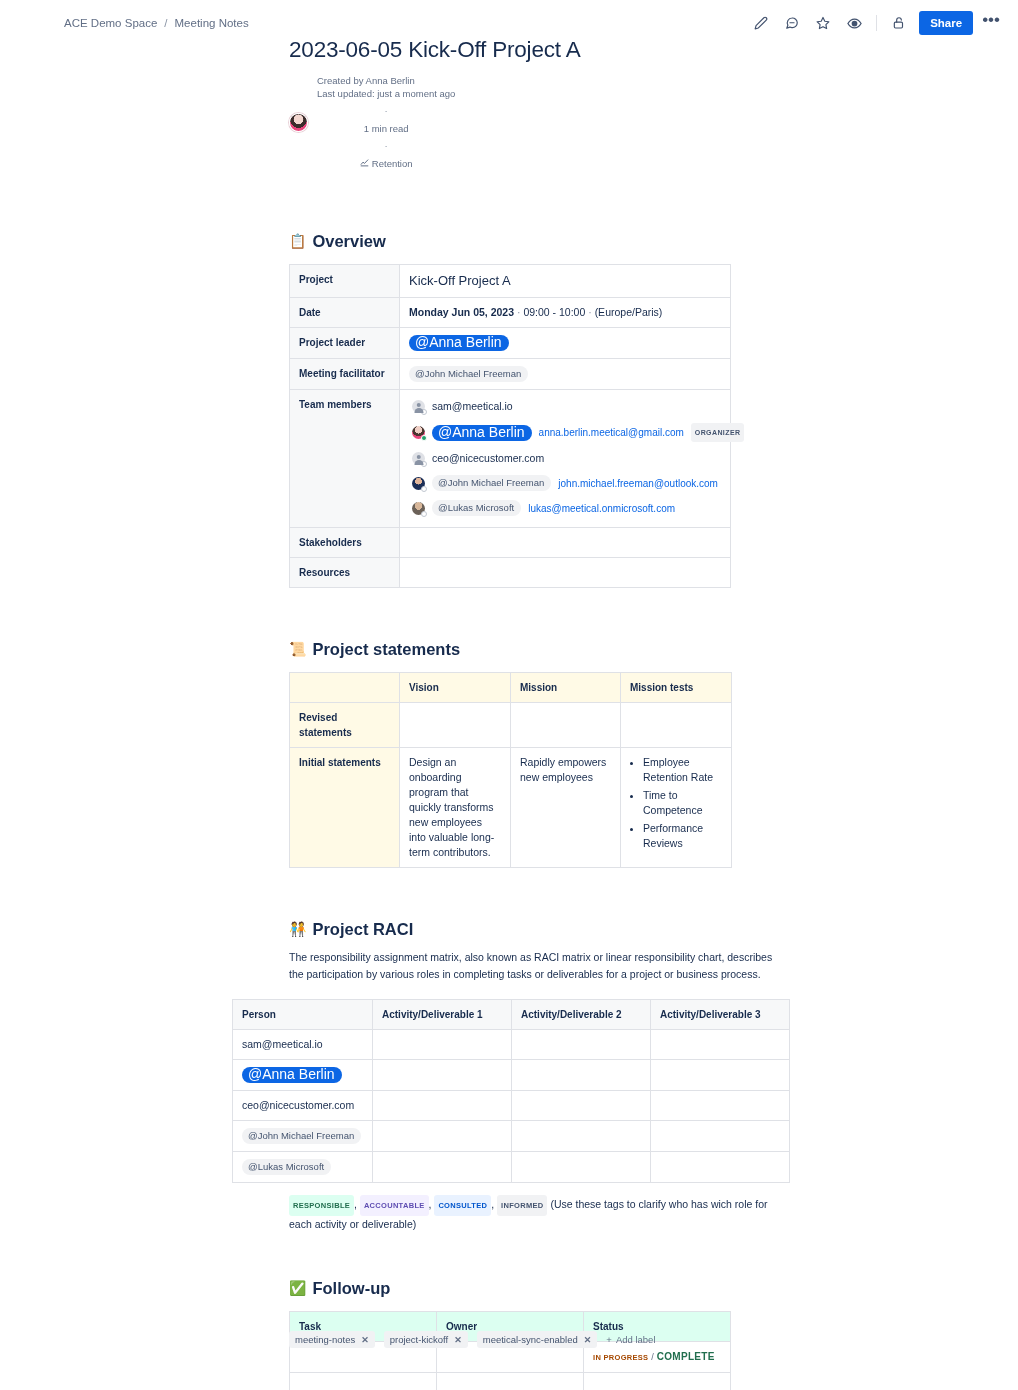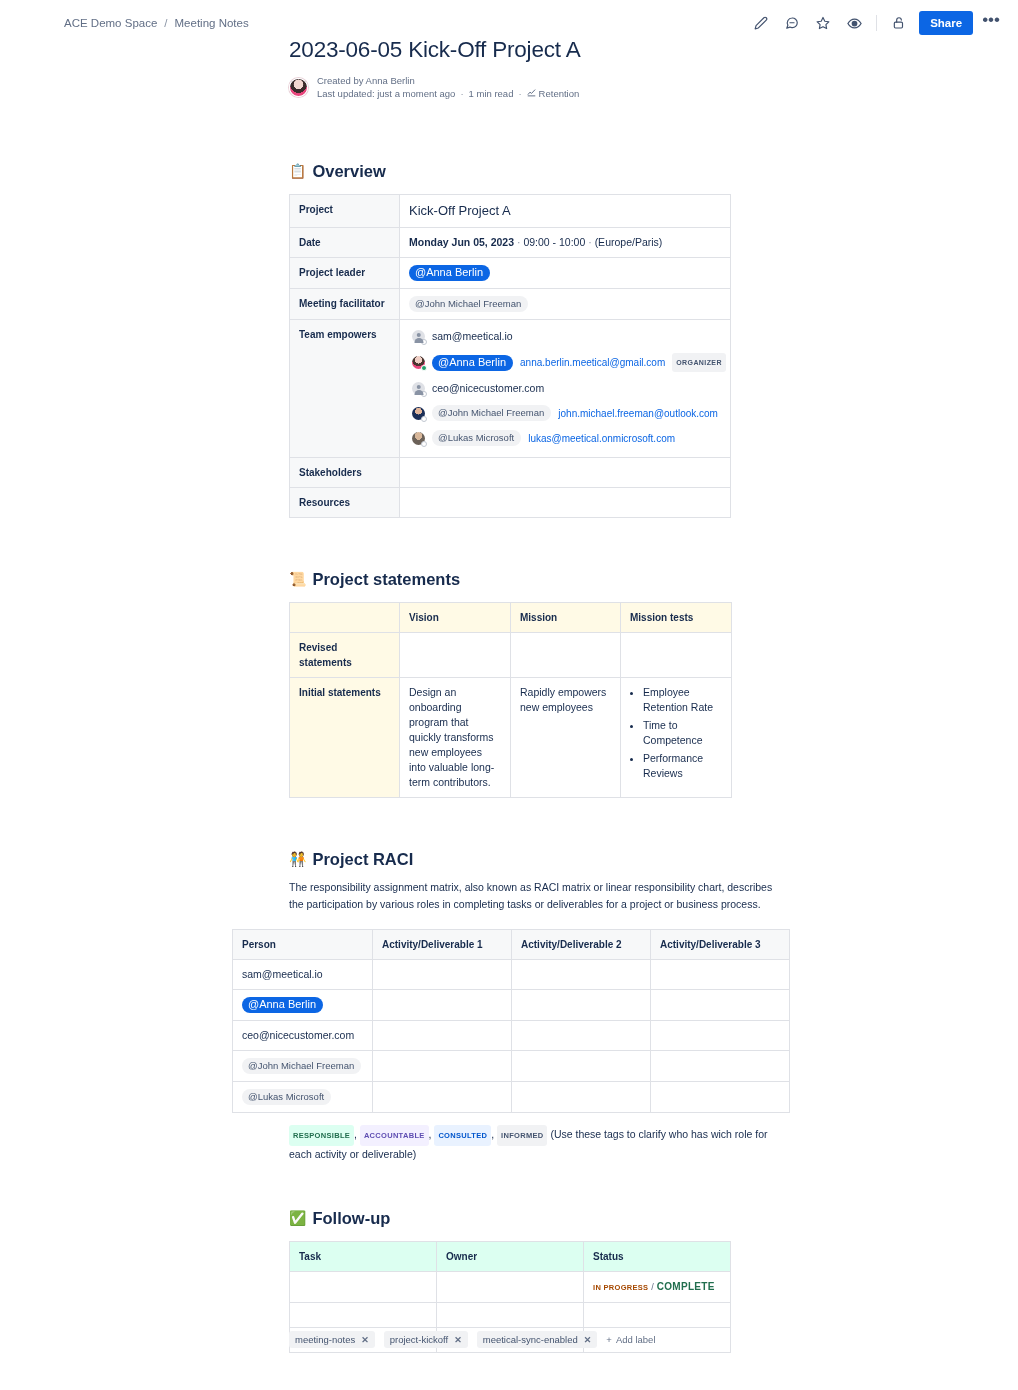--- a/index.html
+++ b/index.html
@@ -46,21 +46,21 @@
   }
 
   .byline { display:flex; align-items:center; gap:9px; margin-top:11px; }
   .byline-avatar {
     width:19px; height:19px; border-radius:50%;
     background:radial-gradient(circle at 50% 32%, #f3d7d0 0 34%, #3b2b2b 35% 58%, #e8467c 59% 100%);
     border:1px solid #fff; box-shadow:0 0 0 1px #e9d2d8;
     flex:0 0 auto;
   }
   .byline-text { font-size:9.5px; color:#626f86; line-height:12.5px; }
-  .byline-text .l2 { display:flex; align-items:center; gap:5px; }
+  .byline-text .l2 { display:flex; align-items:center; gap:5px;flex-direction:column; }
   .dot-sep { color:#8993a4; }
   .analytics { display:inline-flex; align-items:center; gap:3px; color:#626f86; cursor:pointer; }
 
   h2.section {
     font-size:16.5px; font-weight:600; color:#172b4d;
     margin:0; line-height:22px; display:flex; align-items:center; gap:6px;
   }
   .emo { font-size:14px; line-height:1; display:inline-block; }
 
   
@@ -75,21 +75,21 @@
   .tbl-overview { width:442px; margin-top:12px; }
   .tbl-overview col.c1 { width:110px; }
   .tbl-overview td.k { background:#f7f8f9; font-weight:700; font-size:10px; }
   .tbl-overview td.v { background:#fff; }
   .big-val { font-size:13px; line-height:18px; }
   .date-val { font-size:10.5px; }
   .date-val b { font-weight:700; }
 
   .mention {
     display:inline-block; background:#0c66e4; color:#fff;
-    border-radius:9px; padding:1px 7px 2px 6px; font-size:11px; line-height:13px;
+    border-radius:9px; padding:1px 7px 2px 6px; font-size:14px; line-height:13px;
     white-space:nowrap;
   }
   .mention-grey {
     display:inline-block; background:#f1f2f4; color:#44546f;
     border-radius:9px; padding:1px 7px 2px 6px; font-size:9.5px; line-height:13px;
     white-space:nowrap;
   }
 
   .member-row { display:flex; align-items:center; gap:7px; margin-bottom:9px; }
   .member-row:last-child { margin-bottom:0; }
@@ -276,21 +276,21 @@
           </tr>
           <tr>
             <td class="k">Project leader</td>
             <td class="v"><span class="mention">@Anna Berlin</span></td>
           </tr>
           <tr>
             <td class="k">Meeting facilitator</td>
             <td class="v"><span class="mention-grey">@John Michael Freeman</span></td>
           </tr>
           <tr>
-            <td class="k">Team empowers</td>
+            <td class="k">Team members</td>
             <td class="v" style="padding:9px 9px 11px 12px;">
 
               <div class="member-row">
                 <span class="avatar generic">
                     <span class="status"></span>
                   </span>
                 <span class="plain-email">sam@meetical.io</span>
               </div>
 
               <div class="member-row">

